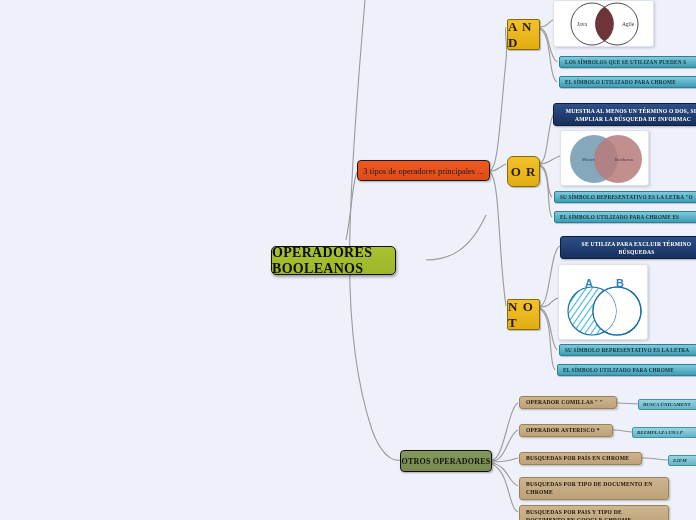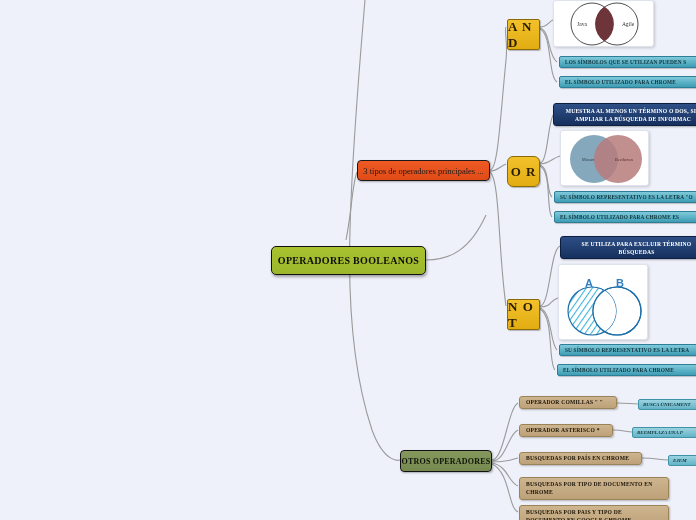--- a/index.html
+++ b/index.html
@@ -8,25 +8,25 @@
     background:#eef1fa;
     font-family:"Liberation Serif",serif;
   }
   #canvas{position:absolute;left:0;top:0;width:696px;height:520px;}
   svg.links{position:absolute;left:0;top:0;width:696px;height:520px;pointer-events:none;}
 
   .node{position:absolute;box-sizing:border-box;}
 
   
   .root{
-    left:271px;top:246px;width:155px;height:29px;
+    left:271px;top:246px;width:125px;height:29px;
     background:linear-gradient(#a8c22f,#9cb72b);
     border:1.6px solid #111;border-radius:5px;
     display:flex;align-items:center;justify-content:center;
-    font-weight:bold;font-size:10px;letter-spacing:.3px;color:#0d0d0d;
+    font-weight:bold;font-size:14px;letter-spacing:.3px;color:#0d0d0d;
     box-shadow:1px 2px 3px rgba(0,0,0,.35);
   }
 
   
   .orange{
     left:357px;top:160px;width:133px;height:21px;
     background:linear-gradient(#ef5a24,#df4a16);
     border:1.4px solid #1a1a1a;border-radius:4px;
     display:flex;align-items:center;justify-content:center;
     font-size:8.5px;color:#1b1b1b;

